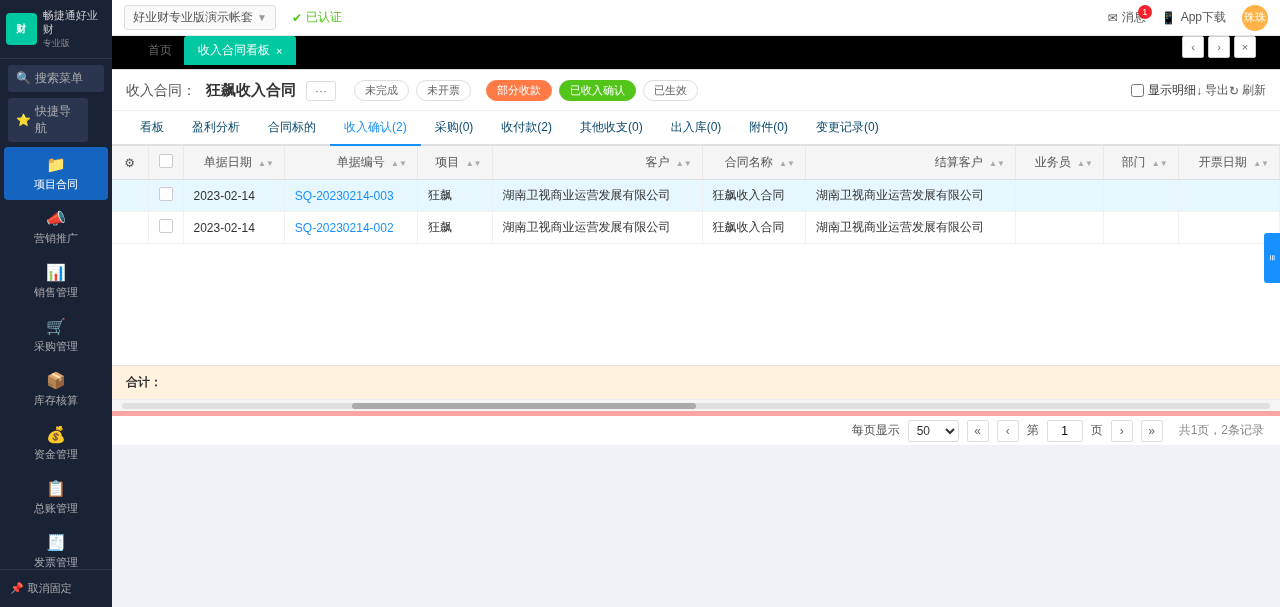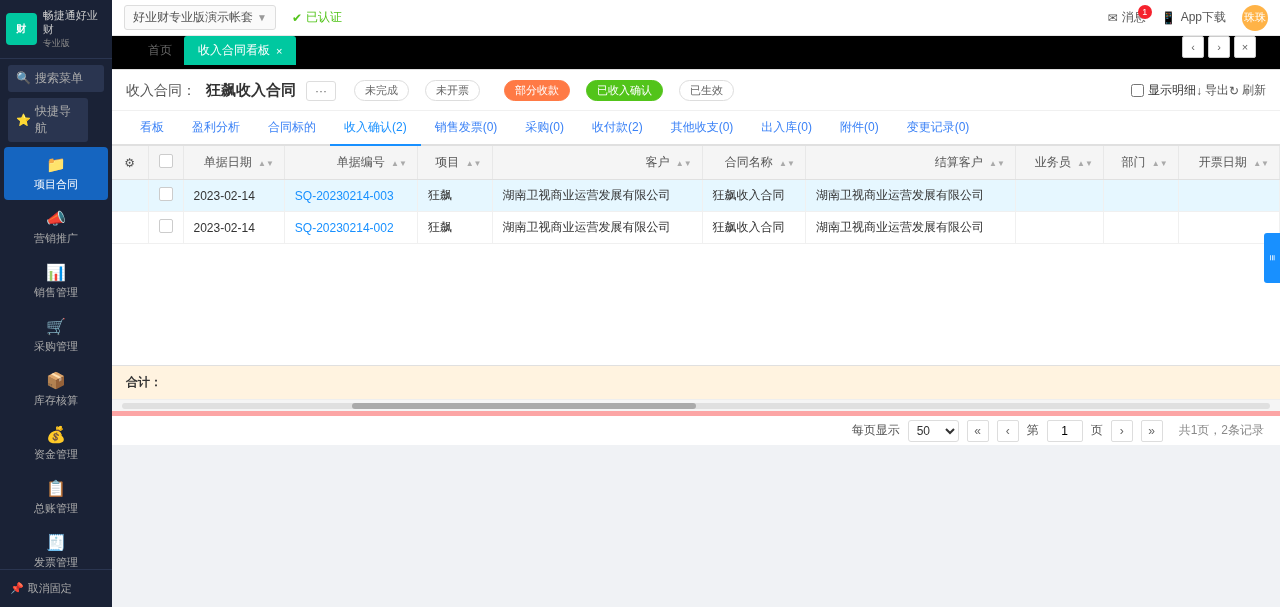--- a/index.html
+++ b/index.html
@@ -42,30 +42,30 @@
     .tabbar-home { padding: 6px 12px; cursor: pointer; color: #666; font-size: 12px; }
     .tabbar-tab { display: flex; align-items: center; gap: 6px; padding: 6px 14px; background: #00c8a0; color: #fff; border-radius: 3px 3px 0 0; cursor: pointer; font-size: 12px; }
     .tabbar-tab .close { cursor: pointer; font-size: 11px; }
     .tab-nav-btns { margin-left: auto; display: flex; gap: 4px; }
     .tab-nav-btn { width: 22px; height: 22px; border: 1px solid #ccc; background: #fff; cursor: pointer; display: flex; align-items: center; justify-content: center; font-size: 11px; color: #666; border-radius: 2px; }
 
     
     .content { flex: 1; background: #fff; overflow: hidden; display: flex; flex-direction: column; }
     .content-header { padding: 10px 14px 9px; border-bottom: 1px solid #f0f0f0; display: flex; align-items: center; gap: 10px; }
     .more-btn { background: none; border: 1px solid #ddd; border-radius: 3px; padding: 2px 8px; cursor: pointer; color: #666; font-size: 12px; }
-    .status-btns { display: flex; gap: 16px; margin-left: 8px; }
+    .status-btns { display: flex; gap: 7px; margin-left: 8px; }
     .status-btn { padding: 2px 10px; border-radius: 12px; border: 1px solid #ddd; cursor: pointer; font-size: 11px; background: #fff; color: #666; }
     .status-btn.active-orange { background: #ff7a45; color: #fff; border-color: #ff7a45; margin-left: 8px; }
     .status-btn.active-green { background: #52c41a; color: #fff; border-color: #52c41a; }
     .header-actions { margin-left: auto; display: flex; align-items: center; gap: 0; }
     .header-action-btn { display: flex; align-items: center; gap: 3px; cursor: pointer; color: #555; font-size: 12px; border: none; background: none; }
 
     
     .inner-tabs { display: flex; border-bottom: 2px solid #e0e0e0; padding: 0 14px; }
-    .inner-tab { padding: 8px 14px; cursor: pointer; font-size: 12px; color: #3b82f6; border-bottom: 2px solid transparent; margin-bottom: -2px; white-space: nowrap; }
+    .inner-tab { padding: 8px 14px; cursor: pointer; font-size: 12px; color: #0c4a6e; border-bottom: 2px solid transparent; margin-bottom: -2px; white-space: nowrap; }
     .inner-tab.active { color: #1890ff; border-bottom-color: #1890ff; font-weight: 500; }
 
     
     .table-area { flex: 1; overflow: auto; }
     .table-area::-webkit-scrollbar { height: 6px; width: 6px; }
     .table-area::-webkit-scrollbar-track { background: #f0f0f0; }
     .table-area::-webkit-scrollbar-thumb { background: #ccc; border-radius: 3px; }
     table { width: 100%; border-collapse: collapse; font-size: 12px; }
     thead tr { background: #f5f5f5; }
     thead th { padding: 8px 10px; text-align: right; border-bottom: 1px solid #e0e0e0; border-right: 1px solid #e8e8e8; color: #555; font-weight: normal; white-space: nowrap; position: sticky; top: 0; background: #f5f5f5; z-index: 1; }
@@ -229,21 +229,20 @@
             <span>刷新</span>
           </button>
         </div>
       </div>
 
       <div class="inner-tabs">
         <div class="inner-tab"><span>看板</span></div>
         <div class="inner-tab"><span>盈利分析</span></div>
         <div class="inner-tab"><span>合同标的</span></div>
         <div class="inner-tab active"><span>收入确认(2)</span></div>
-        <div class="inner-tab"><span>销售发票(0)</span></div>
         <div class="inner-tab"><span>采购(0)</span></div>
         <div class="inner-tab"><span>收付款(2)</span></div>
         <div class="inner-tab"><span>其他收支(0)</span></div>
         <div class="inner-tab"><span>出入库(0)</span></div>
         <div class="inner-tab"><span>附件(0)</span></div>
         <div class="inner-tab"><span>变更记录(0)</span></div>
       </div>
 
       <div class="table-area">
         <table>

